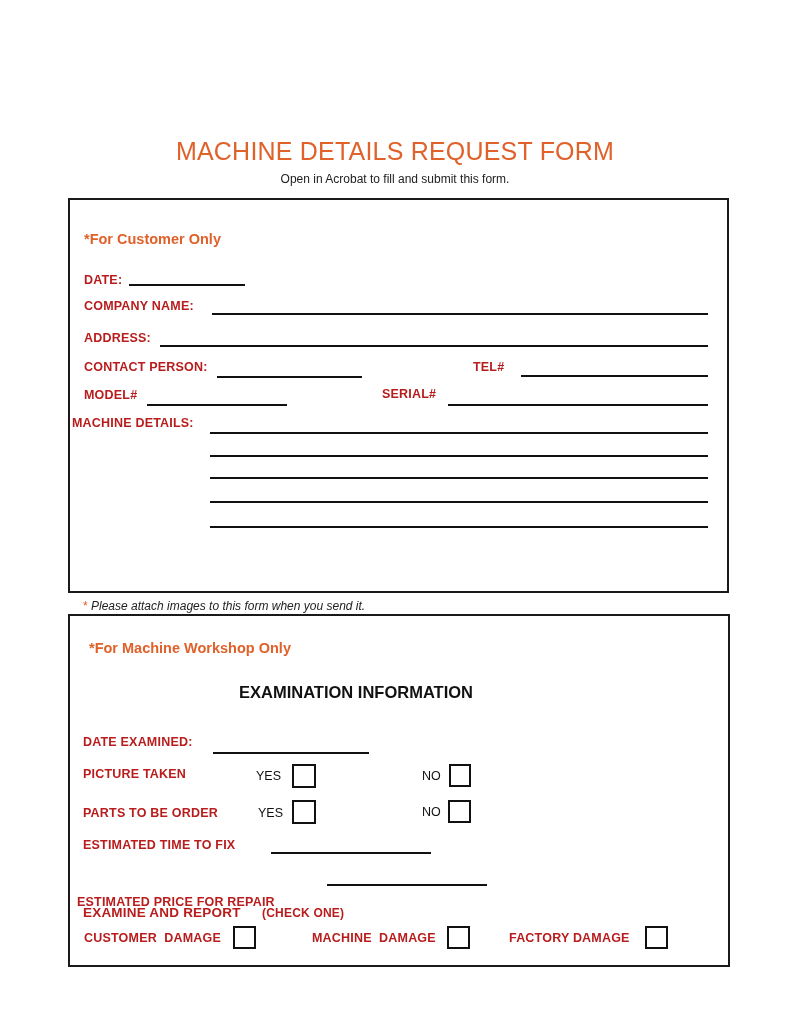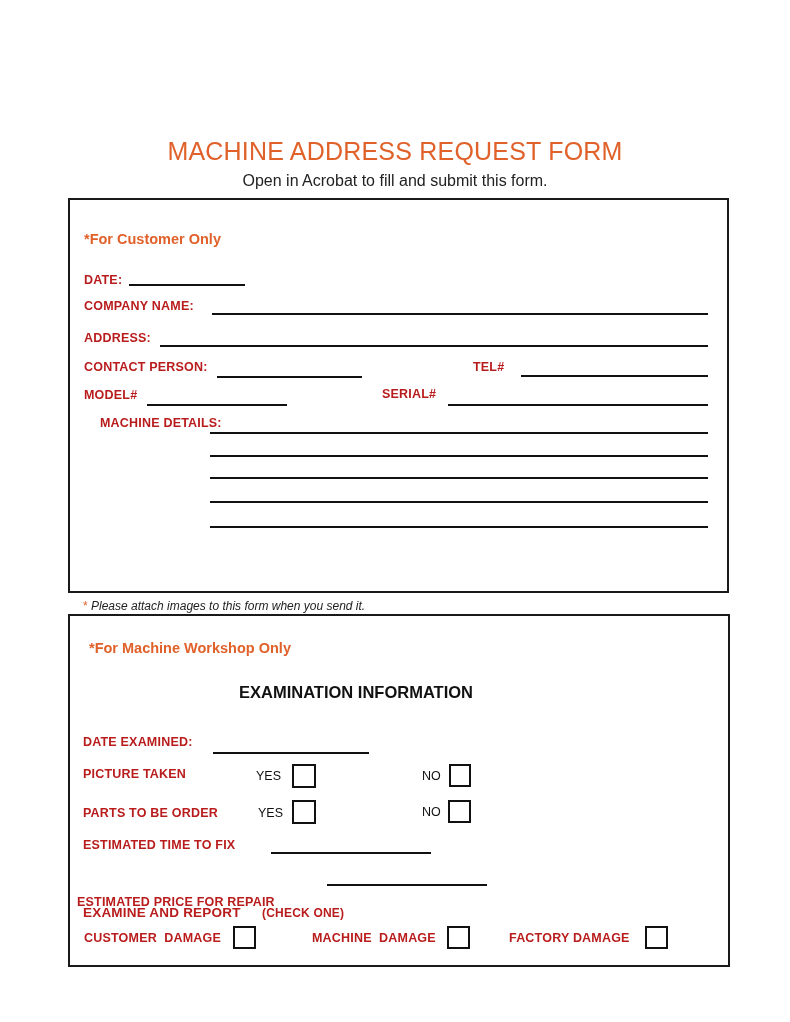--- a/index.html
+++ b/index.html
@@ -1,33 +1,33 @@
 <!DOCTYPE html>
 <html><head>
 <meta charset="utf-8">
 <style>
   html, body { margin:0; padding:0; background:#ffffff; }
   body { width:790px; height:1022px; position:relative; font-family:"Liberation Sans", sans-serif; color:#111; overflow:hidden; }
   .abs { position:absolute; }
   .title { left:0; width:790px; top:137px; text-align:center; font-size:25px; color:#e0612a; letter-spacing:0.2px; }
-  .subtitle { left:0; width:790px; top:172px; text-align:center; font-size:16px; color:#222; }
+  .subtitle { left:0; width:790px; top:172px; text-align:center; font-size:12px; color:#222; }
   .box { border:2px solid #1a1a1a; box-sizing:border-box; }
   .orange { color:#e0612a; font-weight:bold; font-size:14.5px; }
   .lbl { font-weight:bold; font-size:12.5px; color:#b91c1c; letter-spacing:0.2px; }
   .lbl2 { font-size:12.5px; color:#111; }
   .line { border-bottom:2px solid #111; height:0; }
   .chk { width:20px; height:20px; border:2px solid #111; box-sizing:border-box; background:#fff; }
   .note { font-style:italic; font-size:12px; color:#222; }
   .note .star { color:#e0612a; font-style:normal; }
   .heading { font-weight:bold; font-size:16.5px; color:#111; }
 </style>
 </head>
 <body>
 
-<div class="abs title">MACHINE ADDRESS REQUEST FORM</div>
+<div class="abs title">MACHINE DETAILS REQUEST FORM</div>
 <div class="abs subtitle">Open in Acrobat to fill and submit this form.</div>
 
 <div class="abs box" style="left:68px; top:198px; width:661px; height:395px;"></div>
 
 <div class="abs orange" style="left:84px; top:231px;">*For Customer Only</div>
 
 <div class="abs lbl" style="left:84px; top:273px;">DATE:</div>
 <div class="abs line" style="left:129px; top:284px; width:116px;"></div>
 
 <div class="abs lbl" style="left:84px; top:299px;">COMPANY NAME:</div>
@@ -41,21 +41,21 @@
 
 <div class="abs lbl" style="left:473px; top:360px;">TEL#</div>
 <div class="abs line" style="left:521px; top:375px; width:187px;"></div>
 
 <div class="abs lbl" style="left:84px; top:388px;text-align:center;">MODEL#</div>
 <div class="abs line" style="left:147px; top:404px; width:140px;"></div>
 
 <div class="abs lbl" style="left:382px; top:387px;">SERIAL#</div>
 <div class="abs line" style="left:448px; top:404px; width:260px;"></div>
 
-<div class="abs lbl" style="left:100px; top:416px;">MACHINE DETAILS:</div>
+<div class="abs lbl" style="left:72px; top:416px;">MACHINE DETAILS:</div>
 <div class="abs line" style="left:210px; top:432px; width:498px;"></div>
 <div class="abs line" style="left:210px; top:455px; width:498px;"></div>
 <div class="abs line" style="left:210px; top:477px; width:498px;"></div>
 <div class="abs line" style="left:210px; top:501px; width:498px;"></div>
 <div class="abs line" style="left:210px; top:526px; width:498px;"></div>
 
 <div class="abs note" style="left:83px; top:553px;margin-top:46px;">
   <span class="star">*</span><span> Please attach images to this form when you send it.</span>
 </div>
 

